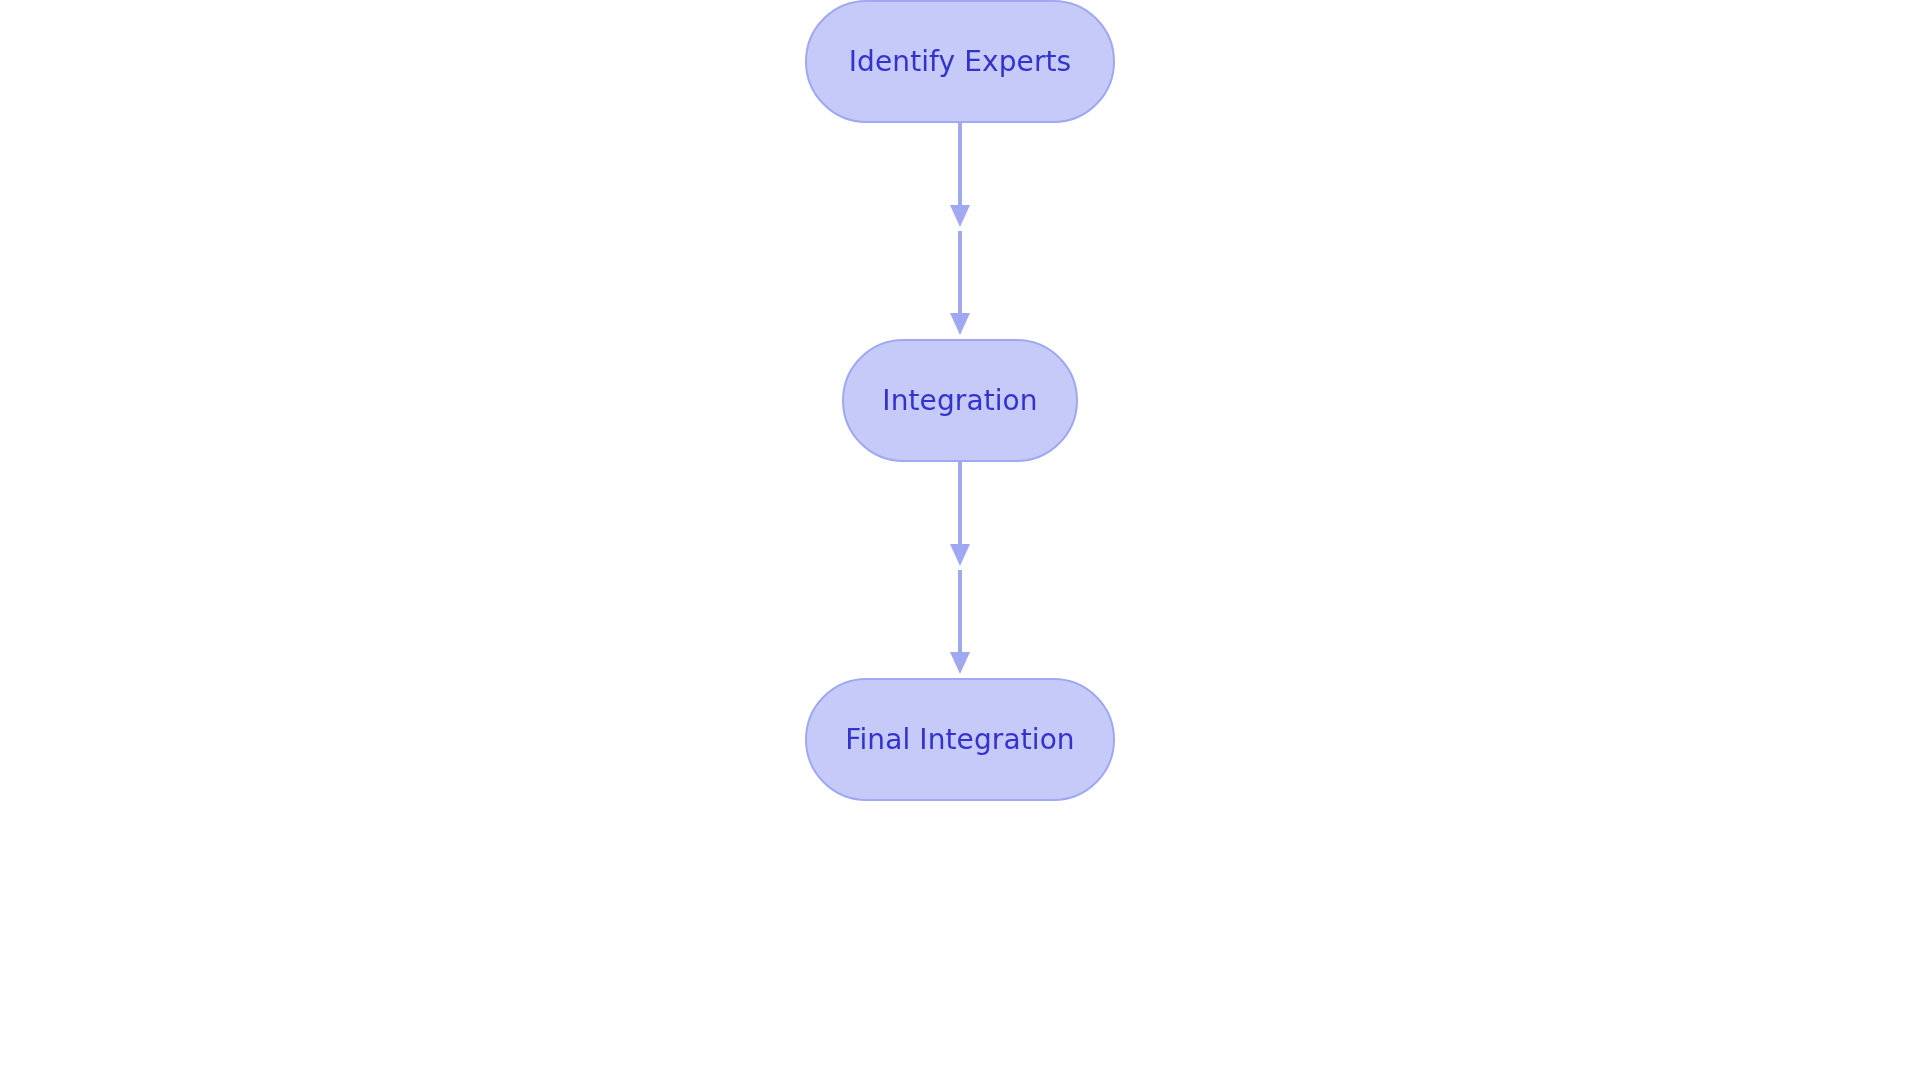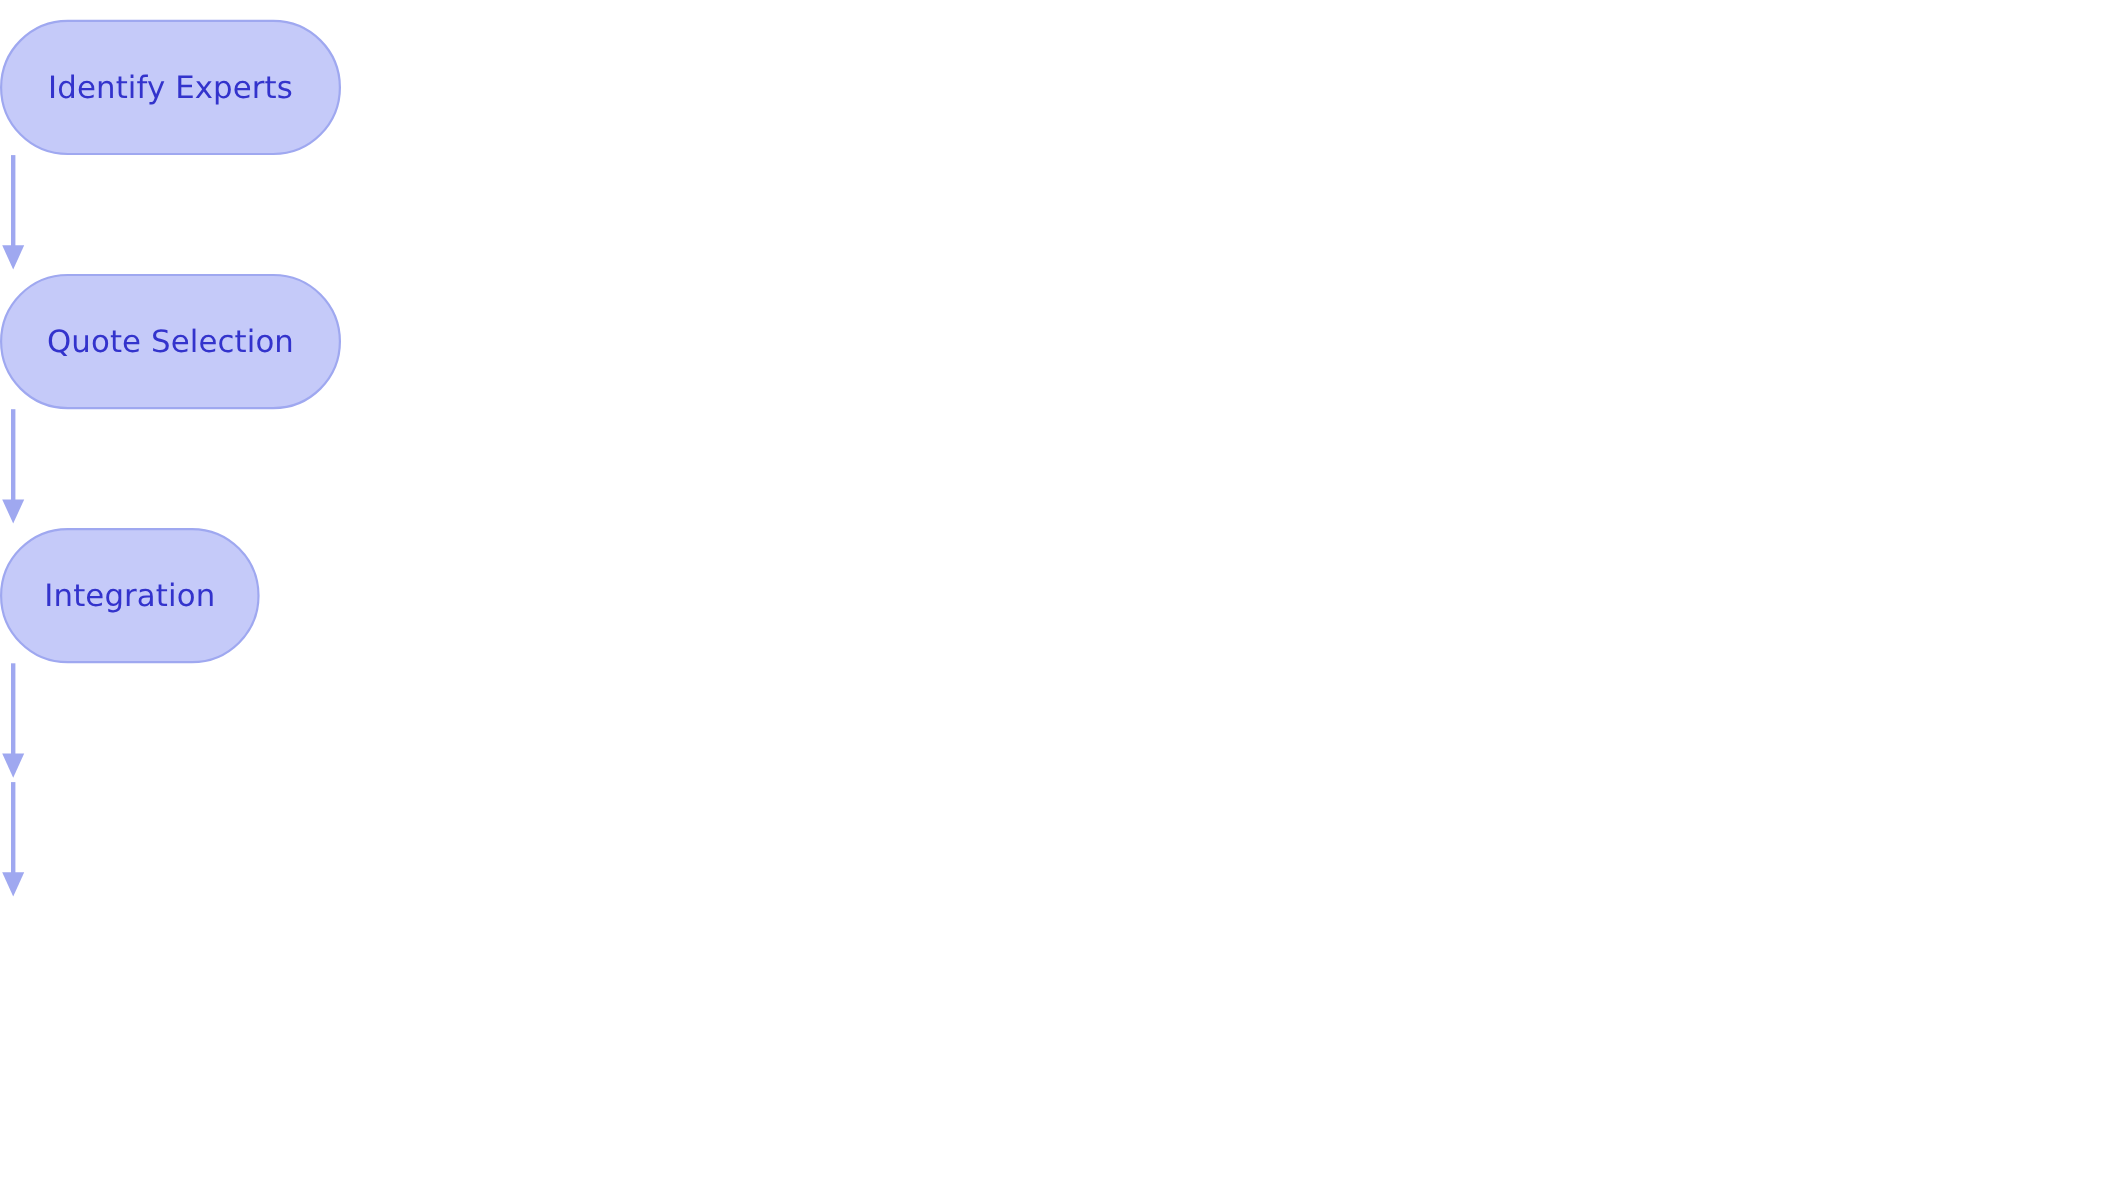--- a/index.html
+++ b/index.html
@@ -23,22 +23,23 @@
   }
 
   .flow-column {
     position: absolute;
     left: 0;
     top: 0;
     width: 1920px;
     height: 1083px;
     display: flex;
     flex-direction: column;
+    align-items: center;
     justify-content: flex-start;
-    padding-top: 18px;
+    padding-top: 0;
     box-sizing: border-box;
   }
 
   .node {
     position: relative;
     box-sizing: border-box;
     height: 123px;
     background: #c5caf9;
     border: 2px solid #9fa8f0;
     border-radius: 62px;
@@ -89,23 +90,20 @@
       <span class="node-label">Identify Experts</span>
     </div>
 
     <div class="connector">
       <svg viewBox="0 0 24 108" xmlns="http://www.w3.org/2000/svg" aria-hidden="true">
         <line x1="12" y1="0" x2="12" y2="86" stroke="#9fa8f0" stroke-width="4"></line>
         <polygon points="12,104 2,82 22,82" fill="#9fa8f0"></polygon>
       </svg>
     </div>
 
-    <div class="node w-quote">
-      <span class="node-label">Quote Selection</span>
-    </div>
 
     <div class="connector">
       <svg viewBox="0 0 24 108" xmlns="http://www.w3.org/2000/svg" aria-hidden="true">
         <line x1="12" y1="0" x2="12" y2="86" stroke="#9fa8f0" stroke-width="4"></line>
         <polygon points="12,104 2,82 22,82" fill="#9fa8f0"></polygon>
       </svg>
     </div>
 
     <div class="node w-attribution">
       <span class="node-label">Integration</span>
@@ -119,15 +117,18 @@
     </div>
 
 
     <div class="connector">
       <svg viewBox="0 0 24 108" xmlns="http://www.w3.org/2000/svg" aria-hidden="true">
         <line x1="12" y1="0" x2="12" y2="86" stroke="#9fa8f0" stroke-width="4"></line>
         <polygon points="12,104 2,82 22,82" fill="#9fa8f0"></polygon>
       </svg>
     </div>
 
+    <div class="node w-final">
+      <span class="node-label">Final Integration</span>
+    </div>
 
   </div>
 </div>
 
 </body></html>

